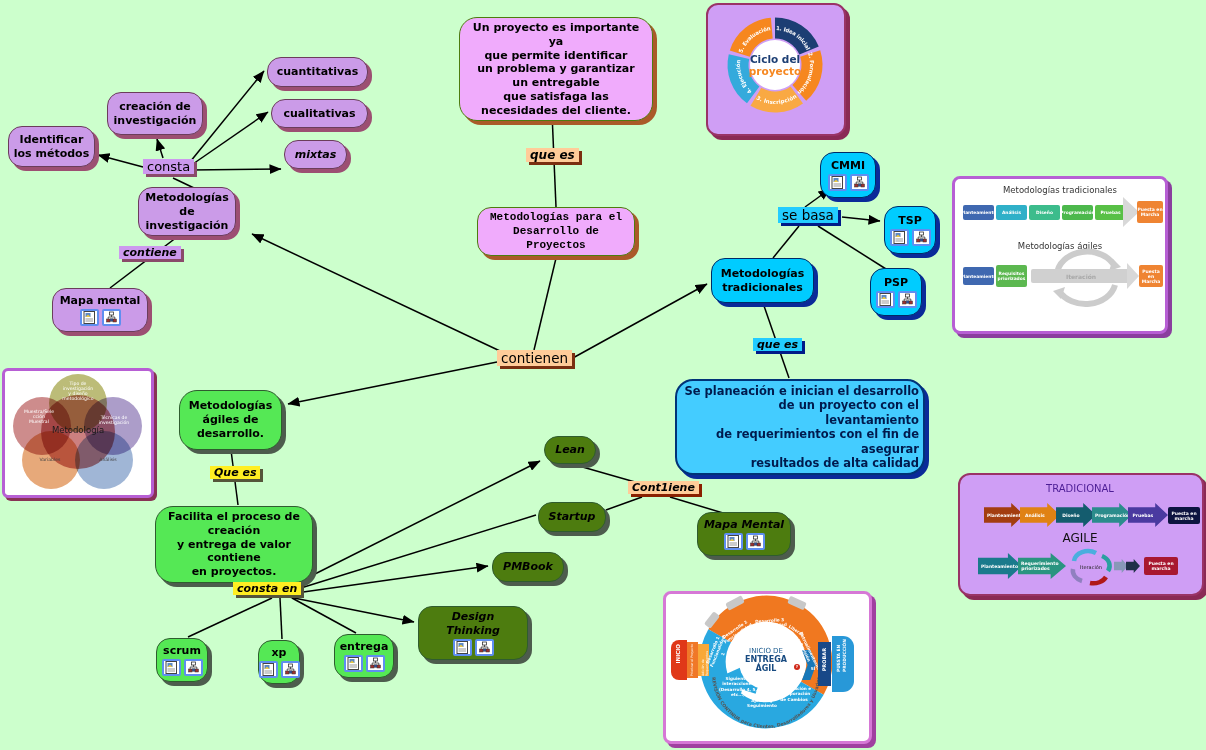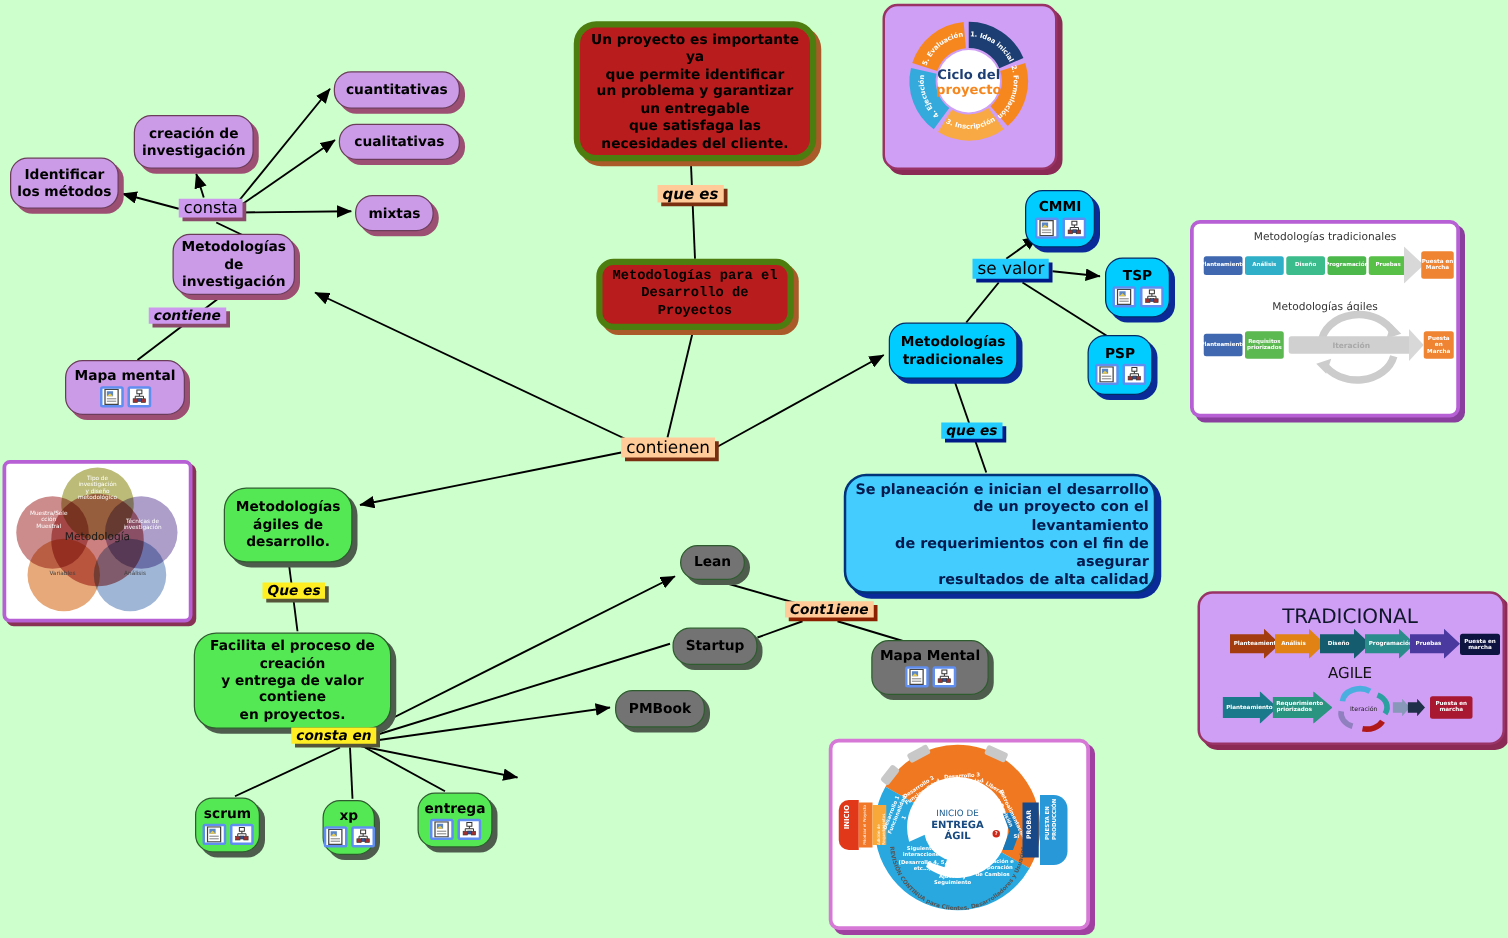--- a/index.html
+++ b/index.html
@@ -10,27 +10,27 @@
   
   #edges{position:absolute;left:0;top:0;z-index:2;}
   #edges line{stroke:#000;stroke-width:1.5;}
   
   .node{position:absolute;z-index:4;border-radius:14px;text-align:center;
         display:flex;flex-direction:column;justify-content:center;align-items:center;
         font:bold 11px/1.25 "DejaVu Sans", sans-serif;color:#000;
         box-sizing:border-box;padding:3px 4px;}
   .nlabel{white-space:pre-line;}
   .n-purple{background:#cb9be8;border:1px solid #6b3d5b;box-shadow:4px 4px 0 #9c4f72;}
-  .n-orange{background:#b91c1c;border:5px solid #4d7c0f;box-shadow:4px 4px 0 #aa5a28;}
+  .n-orange{background:#f0abfc;border:1px solid #4d7c0f;box-shadow:4px 4px 0 #aa5a28;}
   .n-cyan{background:#00ccff;border:1px solid #002a66;box-shadow:4px 4px 0 #0a2a99;}
   .n-bluedef{background:#44ccff;border:2px solid #003377;box-shadow:4px 4px 0 #0a2a99;
              color:#001a4d;border-radius:18px;}
   .n-bluedef .nlabel{text-align:right;font-size:11.5px;}
   .n-green{background:#55e855;border:1px solid #2f5c2f;box-shadow:4px 4px 0 #4d5c4d;}
-  .n-lgreen{background:#737373;border:1px solid #2f5c2f;box-shadow:4px 4px 0 #4d5c4d;}
+  .n-lgreen{background:#4d7c0f;border:1px solid #2f5c2f;box-shadow:4px 4px 0 #4d5c4d;font-style:italic;}
   .big-radius{border-radius:18px;}
   
   .phrase{position:absolute;z-index:5;color:#000;padding:0 4px;white-space:nowrap;}
   .ph-roman{font:13px "DejaVu Sans", sans-serif;}
   .ph-italic{font:bold italic 11px "DejaVu Sans", sans-serif;}
   .ph-purple{background:#cc99ee;box-shadow:3px 3px 0 #8a4a6a;}
   .ph-orange{background:#ffcc99;box-shadow:3px 3px 0 #7a2f10;}
   .ph-cyan{background:#22ccff;box-shadow:3px 3px 0 #001a88;}
   .ph-yellow{background:#ffee22;box-shadow:3px 3px 0 #55553a;}
   
@@ -133,21 +133,21 @@
     <span class="nlabel">cualitativas</span>
   </div>
   <div class="node n-purple" style="left:107px;top:92px;width:96px;min-height:43px;">
     <span class="nlabel">creación de
 investigación</span>
   </div>
   <div class="node n-purple" style="left:8px;top:126px;width:87px;min-height:41px;">
     <span class="nlabel">Identificar
 los métodos</span>
   </div>
-  <div class="node n-purple" style="left:284px;top:156px;width:63px;min-height:29px;">
+  <div class="node n-purple" style="left:284px;top:140px;width:63px;min-height:29px;font-style:italic;">
     <span class="nlabel">mixtas</span>
   </div>
   <div class="phrase ph-roman ph-purple" style="left:143px;top:159px;">consta</div>
   <div class="node n-purple" style="left:138px;top:187px;width:98px;min-height:46px;">
     <span class="nlabel">Metodologías de
 investigación</span>
   </div>
   <div class="phrase ph-italic ph-purple" style="left:119px;top:246px;">contiene</div>
   <div class="node n-purple" style="left:52px;top:288px;width:96px;min-height:44px;">
     <span class="nlabel">Mapa mental</span>
@@ -188,21 +188,21 @@
             <use href="#i-doc"></use>
           </svg>
         </span>
       <span class="ricon">
           <svg width="13" height="13">
             <use href="#i-map"></use>
           </svg>
         </span>
     </span>
   </div>
-  <div class="phrase ph-roman ph-cyan" style="left:778px;top:207px;font-size:13.5px;">se valor</div>
+  <div class="phrase ph-roman ph-cyan" style="left:778px;top:207px;font-size:13.5px;">se basa</div>
   <div class="node n-cyan" style="left:884px;top:206px;width:52px;min-height:48px;">
     <span class="nlabel">TSP</span>
     <span class="icons">
       <span class="ricon">
           <svg width="13" height="13">
             <use href="#i-doc"></use>
           </svg>
         </span>
       <span class="ricon">
           <svg width="13" height="13">
@@ -268,20 +268,35 @@
         </span>
       <span class="ricon">
           <svg width="13" height="13">
             <use href="#i-map"></use>
           </svg>
         </span>
     </span>
   </div>
   <div class="node n-lgreen" style="left:492px;top:552px;width:72px;min-height:30px;">
     <span class="nlabel">PMBook</span>
+  </div>
+  <div class="node n-lgreen" style="left:418px;top:606px;width:110px;min-height:44px;">
+    <span class="nlabel">Design Thinking</span>
+    <span class="icons">
+      <span class="ricon">
+          <svg width="13" height="13">
+            <use href="#i-doc"></use>
+          </svg>
+        </span>
+      <span class="ricon">
+          <svg width="13" height="13">
+            <use href="#i-map"></use>
+          </svg>
+        </span>
+    </span>
   </div>
   <div class="node n-green" style="left:156px;top:638px;width:52px;min-height:44px;">
     <span class="nlabel">scrum</span>
     <span class="icons">
       <span class="ricon">
           <svg width="13" height="13">
             <use href="#i-doc"></use>
           </svg>
         </span>
       <span class="ricon">
@@ -465,21 +480,21 @@
     </div>
 
     <div class="ce-center">
       <span>INICIO DE</span>
       <b>ENTREGA</b>
       <b>ÁGIL</b>
     </div>
   </div>
 
   <div class="panel p-purple" style="left:958px;top:473px;width:246px;height:123px;">
-    <div class="ptxt" style="left:20px;top:8px;width:200px;font-size:16px;color:#0f172a;">TRADICIONAL</div>
+    <div class="ptxt" style="left:20px;top:8px;width:200px;font-size:10px;color:#4c1d95;">TRADICIONAL</div>
     <div class="tarrow" style="left:24px;top:28px;width:40px;height:24px;background:#a33d10;"><span style="width:64%;">Planteamiento</span></div>
     <div class="tarrow" style="left:60px;top:28px;width:40px;height:24px;background:#e08214;"><span style="width:64%;">Análisis</span></div>
     <div class="tarrow" style="left:96px;top:28px;width:40px;height:24px;background:#145c6e;"><span style="width:64%;">Diseño</span></div>
     <div class="tarrow" style="left:132px;top:28px;width:40px;height:24px;background:#2b8c8c;"><span style="width:64%;">Programación</span></div>
     <div class="tarrow" style="left:168px;top:28px;width:40px;height:24px;background:#4a3aa0;"><span style="width:64%;">Pruebas</span></div>
     <div class="endbox" style="left:208px;top:32px;width:32px;height:17px;background:#0d1440;"><span>Puesta en
 marcha</span></div>
 
     <div class="ptxt" style="left:20px;top:56px;width:200px;font-size:12px;color:#111;">AGILE</div>
     <div class="tarrow" style="left:18px;top:78px;width:44px;height:26px;background:#1a7a8c;"><span style="width:64%;">Planteamiento</span></div>

